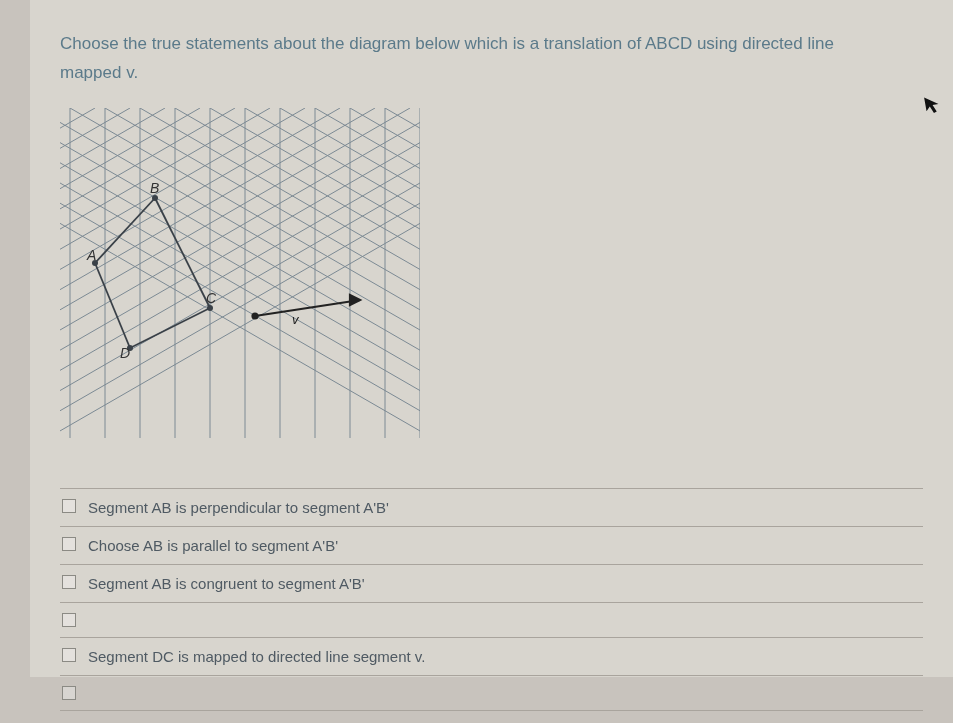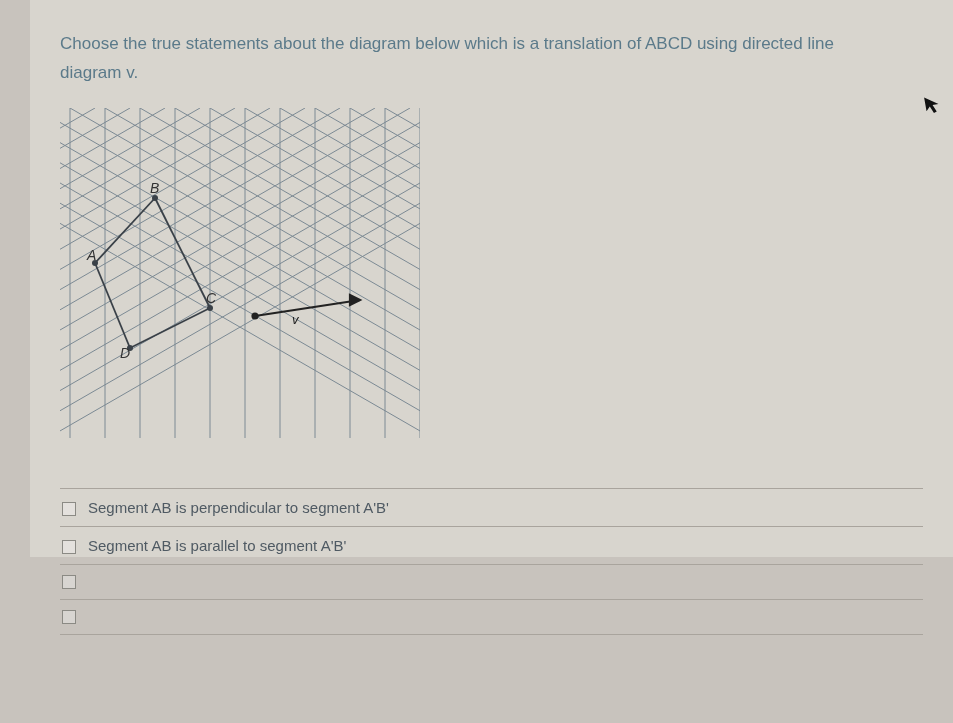--- a/index.html
+++ b/index.html
@@ -8,21 +8,21 @@
   background: #c8c3bd;
   width: 953px;
   height: 723px;
   overflow: hidden;
   position: relative;
 }
 .page {
   background: #d8d5ce;
   margin-left: 30px;
   width: 923px;
-  height: 557px;
+  height: 677px;
   padding: 30px 30px 20px 30px;
   position: relative;
 }
 .prompt {
   color: #5b7a8a;
   font-size: 17px;
   line-height: 1.7;
   margin-bottom: 20px;
 }
 .diagram-wrap {
@@ -30,21 +30,21 @@
   height: 330px;
   position: relative;
   margin-bottom: 50px;
 }
 .diagram-wrap svg { display: block; }
 .options {
   margin-top: 10px;
 }
 .option {
   display: flex;
-  align-items: flex-end;
+  align-items: flex-start;
   border-top: 1px solid #a9a49d;
   border-bottom: 1px solid #a9a49d;
   margin-bottom: -1px;
   padding: 10px 0 10px 2px;
   font-size: 15px;
   color: #4f5a63;
 }
 .option:first-child { border-top: 1px solid #a9a49d; }
 .chk {
   width: 14px;
@@ -64,21 +64,21 @@
   transform: rotate(-10deg);
 }
 </style>
 </head>
 <body>
 
 <div class="page">
 
   <div class="prompt">
     <span>Choose the true statements about the diagram below which is a translation of ABCD using directed line</span><br>
-    <span>diagram v.</span>
+    <span>mapped v.</span>
   </div>
 
   <div class="diagram-wrap">
     <svg width="360" height="330" viewBox="0 0 360 330">
 
       <g stroke="#7c8a94" stroke-width="1" fill="none">
 
         <line x1="10" y1="0" x2="10" y2="330"></line>
           <line x1="45" y1="0" x2="45" y2="330"></line>
         <line x1="80" y1="0" x2="80" y2="330"></line>
@@ -160,24 +160,32 @@
     </svg>
   </div>
 
   <div class="options">
     <div class="option">
       <span class="chk"></span>
       <span class="opt-text">Segment AB is perpendicular to segment A'B'</span>
     </div>
     <div class="option">
       <span class="chk"></span>
-      <span class="opt-text">Segment AB is parallel to segment A'B'</span>
+      <span class="opt-text">Choose AB is parallel to segment A'B'</span>
     </div>
     <div class="option">
       <span class="chk"></span>
+      <span class="opt-text">Segment AB is congruent to segment A'B'</span>
+    </div>
+    <div class="option">
+      <span class="chk"></span>
+    </div>
+    <div class="option">
+      <span class="chk"></span>
+      <span class="opt-text">Segment DC is mapped to directed line segment v.</span>
     </div>
     <div class="option">
       <span class="chk"></span>
     </div>
   </div>
 
   <div class="cursor">
     <svg width="16" height="20" viewBox="0 0 16 20">
         <path d="M1 1 L1 15 L5 11 L8 18 L11 17 L8 10 L14 10 Z" fill="#111"></path>
       </svg>

